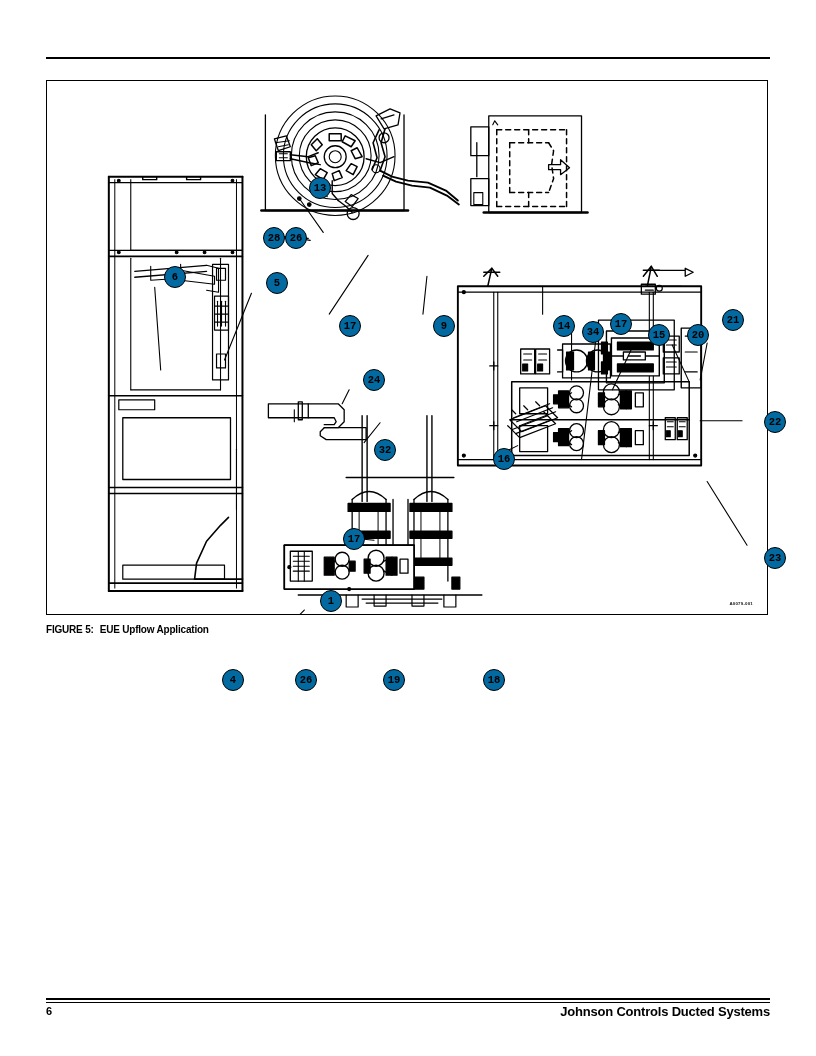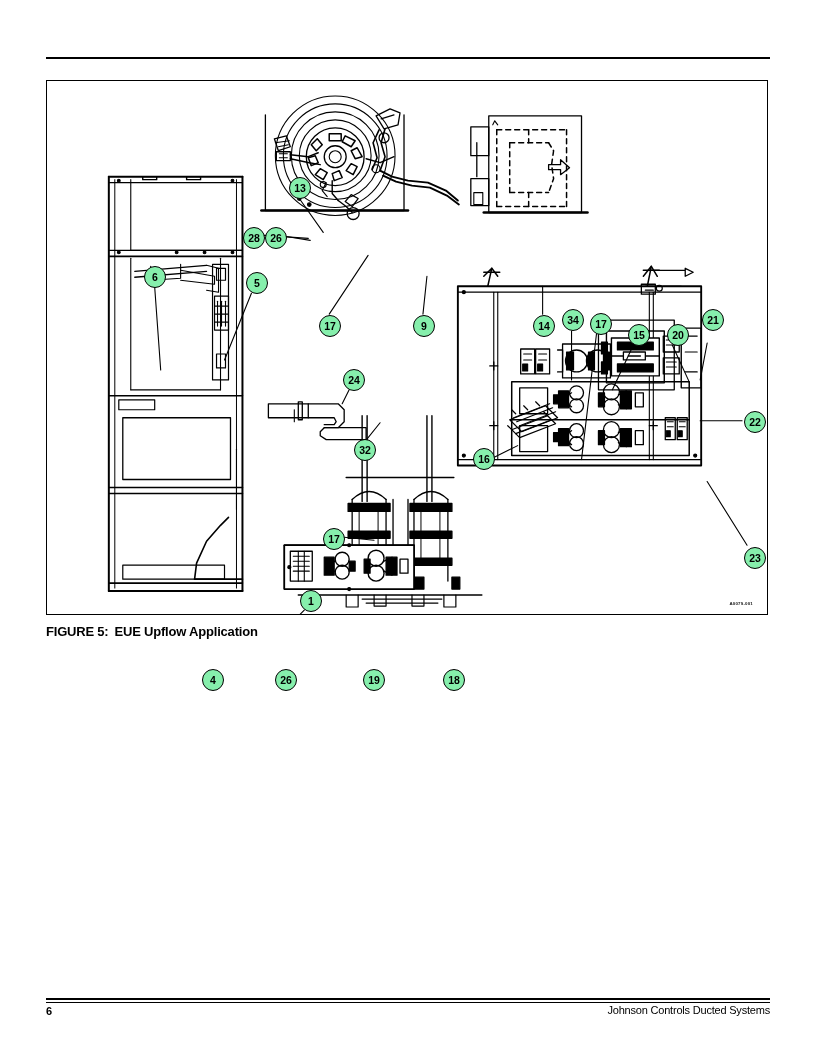--- a/index.html
+++ b/index.html
@@ -37,48 +37,49 @@
 
   .drawing-ref{
     position:absolute;right:14px;bottom:8px;
     font-size:4.4px;font-weight:bold;letter-spacing:0.2px;
     color:#111;
   }
 
   
   .caption{
     position:absolute;left:46px;top:624px;
-    font-size:13px;font-weight:bold;letter-spacing:-0.2px;
+    font-size:10px;font-weight:bold;letter-spacing:-0.2px;
   }
   .caption .cap-label{margin-right:6px;}
 
   
   .footer-rule-top{
     position:absolute;left:46px;top:998px;width:724px;height:2px;background:#000;
   }
   .footer-rule-bot{
     position:absolute;left:46px;top:1002px;width:724px;height:1px;background:#000;
   }
   .footer-page{
     position:absolute;left:46px;top:1005px;
     font-size:11px;font-weight:bold;
   }
   .footer-brand{
     position:absolute;right:46px;top:1004px;
-    font-size:11px;font-weight:normal;letter-spacing:-0.2px;
+    font-size:13px;font-weight:bold;letter-spacing:-0.2px;
   }
 
   
   .callout{
     position:absolute;width:22px;height:22px;border-radius:50%;
-    border:1.7px solid #000;background:#86efac;
+    border:1.7px solid #000;background:#0369a1;
     display:flex;align-items:center;justify-content:center;
     font-size:10.5px;font-weight:bold;line-height:1;
     box-sizing:border-box;
-    font-family:Liberation Sans, sans-serif;
+    font-family:Liberation Mono, monospace;
+    margin-left:20px;
   }
 </style>
 </head>
 <body>
 
 <div class="page">
 
   <div class="header-rule"></div>
 
   <div class="figure-box">
@@ -474,38 +475,38 @@
     </div>
 
     <div class="drawing-ref">A0079-001</div>
     <div id="callout-layer">
         <div class="callout" style="left: 242px; top: 96px;">13</div>
         <div class="callout" style="left: 196px; top: 146px;">28</div>
         <div class="callout" style="left: 218px; top: 146px;">26</div>
         <div class="callout" style="left: 272px; top: 234px;">17</div>
         <div class="callout" style="left: 366px; top: 234px;">9</div>
         <div class="callout" style="left: 486px; top: 234px;">14</div>
-        <div class="callout" style="left: 515px; top: 228px; text-align: right;">34</div>
+        <div class="callout" style="left: 515px; top: 240px; text-align: right;">34</div>
         <div class="callout" style="left: 543px; top: 232px;">17</div>
         <div class="callout" style="left: 581px; top: 243px;">15</div>
         <div class="callout" style="left: 620px; top: 243px;">20</div>
         <div class="callout" style="left: 655px; top: 228px;">21</div>
         <div class="callout" style="left: 97px; top: 185px;">6</div>
         <div class="callout" style="left: 199px; top: 191px;">5</div>
         <div class="callout" style="left: 296px; top: 288px;">24</div>
         <div class="callout" style="left: 307px; top: 358px;">32</div>
         <div class="callout" style="left: 426px; top: 367px;">16</div>
         <div class="callout" style="left: 697px; top: 330px;">22</div>
         <div class="callout" style="left: 697px; top: 466px;">23</div>
         <div class="callout" style="left: 276px; top: 447px;">17</div>
         <div class="callout" style="left: 253px; top: 509px;">1</div>
         <div class="callout" style="left: 155px; top: 588px;">4</div>
         <div class="callout" style="left: 228px; top: 588px;">26</div>
         <div class="callout" style="left: 316px; top: 588px;">19</div>
-        <div class="callout" style="left: 396px; top: 588px;">18</div>
+        <div class="callout" style="left: 416px; top: 588px;">18</div>
       </div>
   </div>
 
   <div class="caption">
     <span class="cap-label">FIGURE 5:</span><span>EUE Upflow Application</span>
   </div>
 
   <div class="footer-rule-top"></div>
   <div class="footer-rule-bot"></div>
   <div class="footer-page">6</div>

